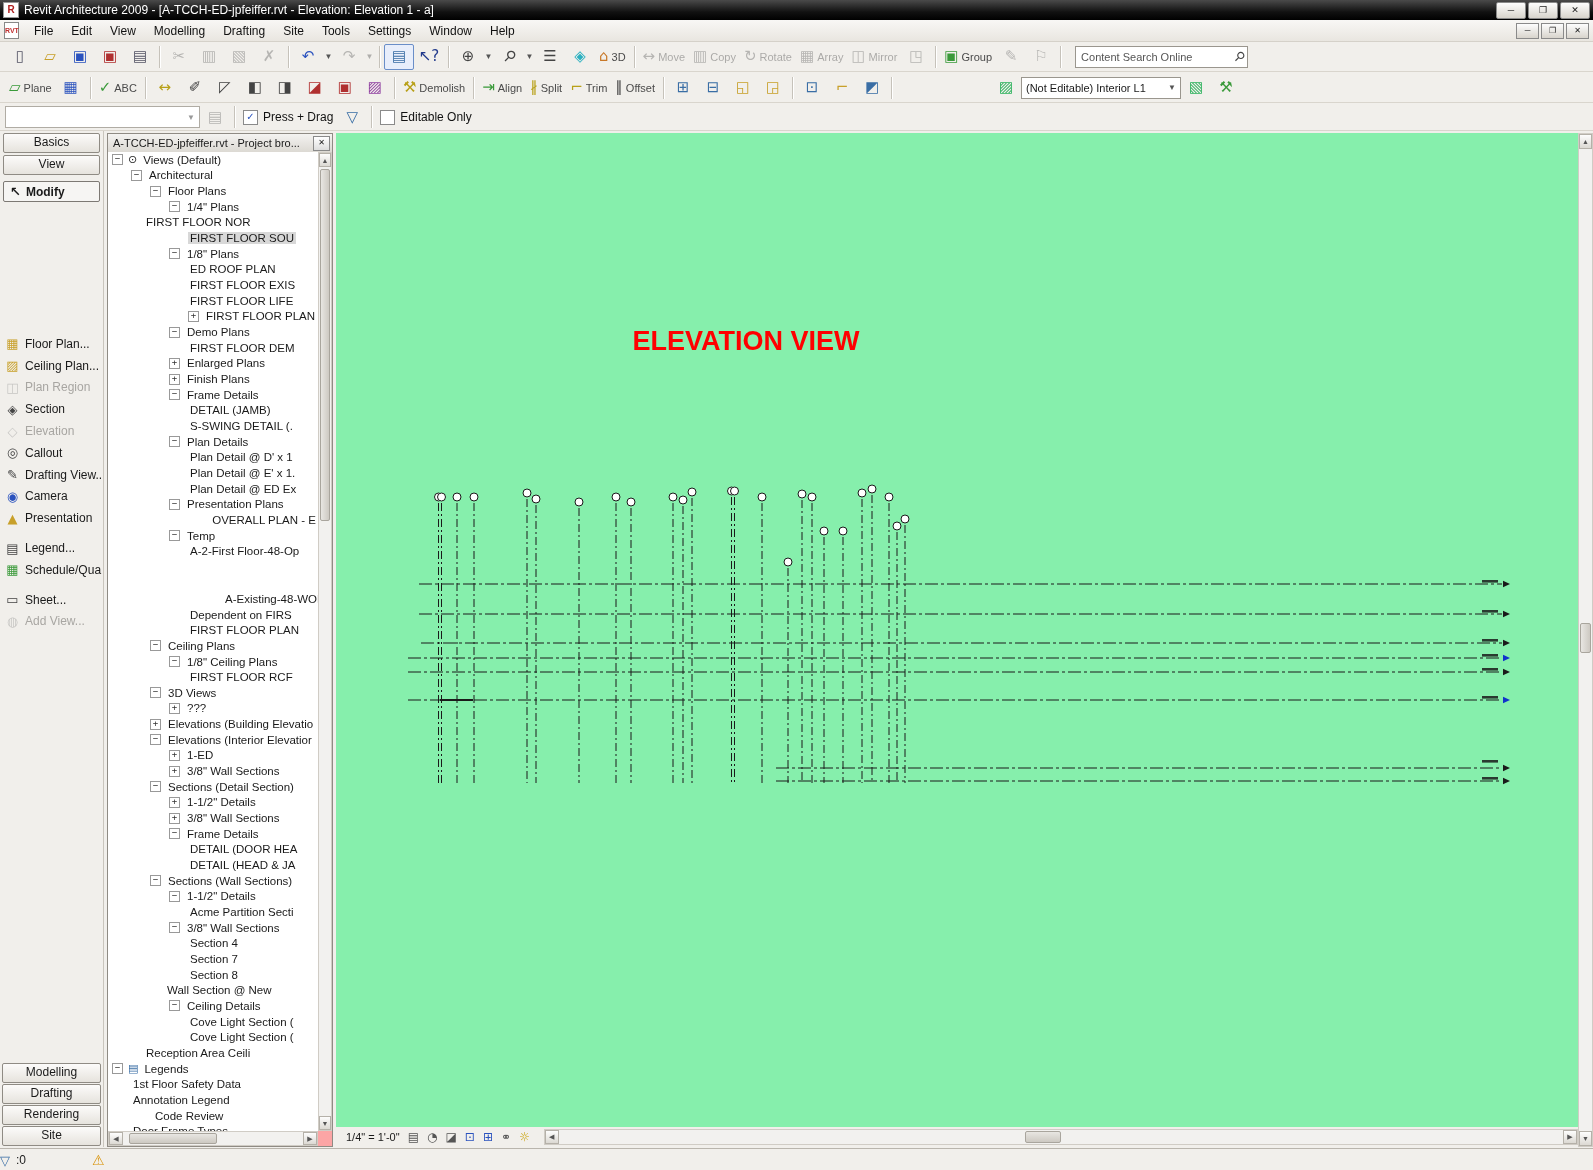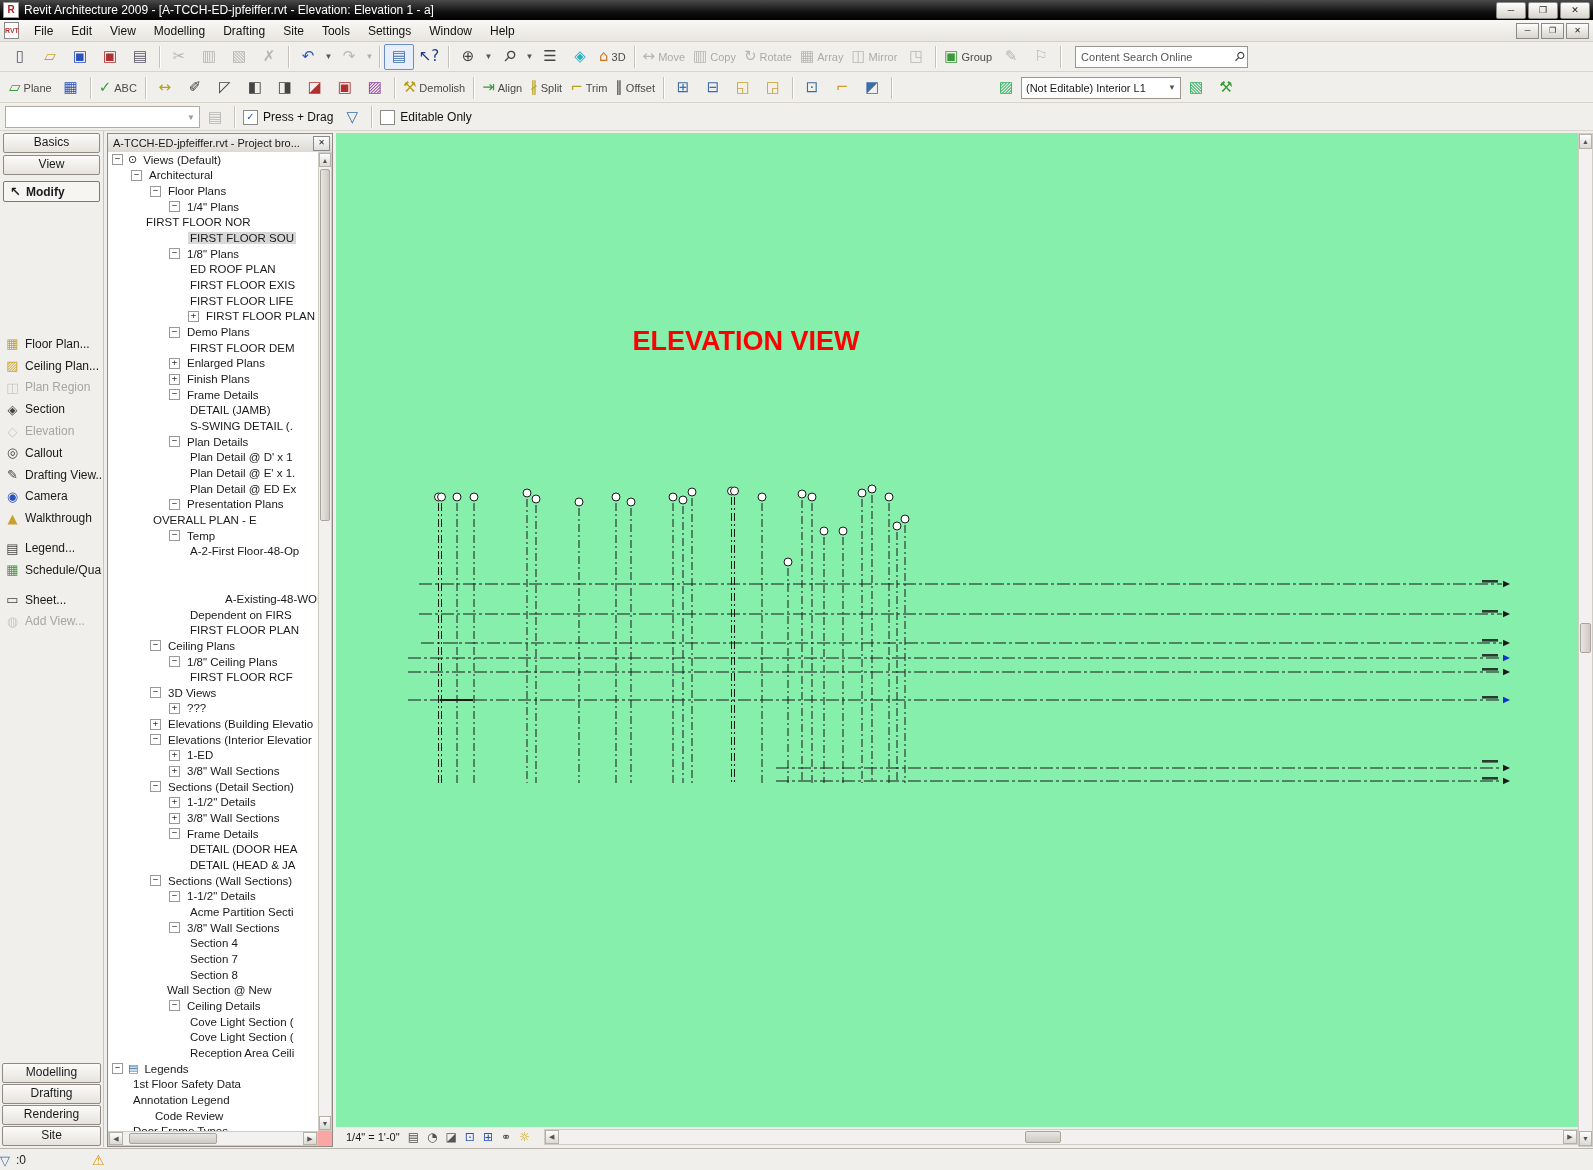--- a/index.html
+++ b/index.html
@@ -406,21 +406,21 @@
         <div class="db-item">
           <span class="g" style="color: rgb(68, 68, 68);">✎</span>
           <span>Drafting View...</span>
         </div>
         <div class="db-item">
           <span class="g" style="color: rgb(42, 82, 190);">◉</span>
           <span>Camera</span>
         </div>
         <div class="db-item">
           <span class="g" style="color: rgb(200, 160, 42);">▲</span>
-          <span>Walkthrough</span>
+          <span>Presentation</span>
         </div>
         <div class="db-item" style="margin-top: 8px;">
           <span class="g" style="color: rgb(68, 68, 68);">▤</span>
           <span>Legend...</span>
         </div>
         <div class="db-item">
           <span class="g" style="color: rgb(58, 154, 58);">▦</span>
           <span>Schedule/Qua</span>
         </div>
         <div class="db-item" style="margin-top: 8px;">
@@ -521,21 +521,21 @@
         <div class="trow" style="padding-left: 80px;">
           <span class="tlab">Plan Detail @ E' x 1.</span>
         </div>
         <div class="trow" style="padding-left: 80px;">
           <span class="tlab">Plan Detail @ ED Ex</span>
         </div>
         <div class="trow" style="padding-left: 61px;">
           <span class="tbox">−</span>
           <span class="tlab">Presentation Plans</span>
         </div>
-        <div class="trow" style="padding-left: 43px;">
+        <div class="trow" style="padding-left: 80px; justify-content: flex-end;">
           <span class="tlab">OVERALL PLAN - E</span>
         </div>
         <div class="trow" style="padding-left: 61px;">
           <span class="tbox">−</span>
           <span class="tlab">Temp</span>
         </div>
         <div class="trow" style="padding-left: 80px;">
           <span class="tlab">A-2-First Floor-48-Op</span>
         </div>
         <div class="trow" style="padding-left: 115px; margin-top: 32px;">
@@ -634,21 +634,21 @@
         <div class="trow" style="padding-left: 61px;">
           <span class="tbox">−</span>
           <span class="tlab">Ceiling Details</span>
         </div>
         <div class="trow" style="padding-left: 80px;">
           <span class="tlab">Cove Light Section (</span>
         </div>
         <div class="trow" style="padding-left: 80px;">
           <span class="tlab">Cove Light Section (</span>
         </div>
-        <div class="trow" style="padding-left: 36px; margin-left: 44px;">
+        <div class="trow" style="padding-left: 36px;">
           <span class="tlab">Reception Area Ceili</span>
         </div>
         <div class="trow" style="padding-left: 4px;">
           <span class="tbox">−</span>
           <span class="tico" style="color: rgb(58, 110, 165);">▤</span>
           <span class="tlab">Legends</span>
         </div>
         <div class="trow" style="padding-left: 23px;">
           <span class="tlab">1st Floor Safety Data</span>
         </div>

